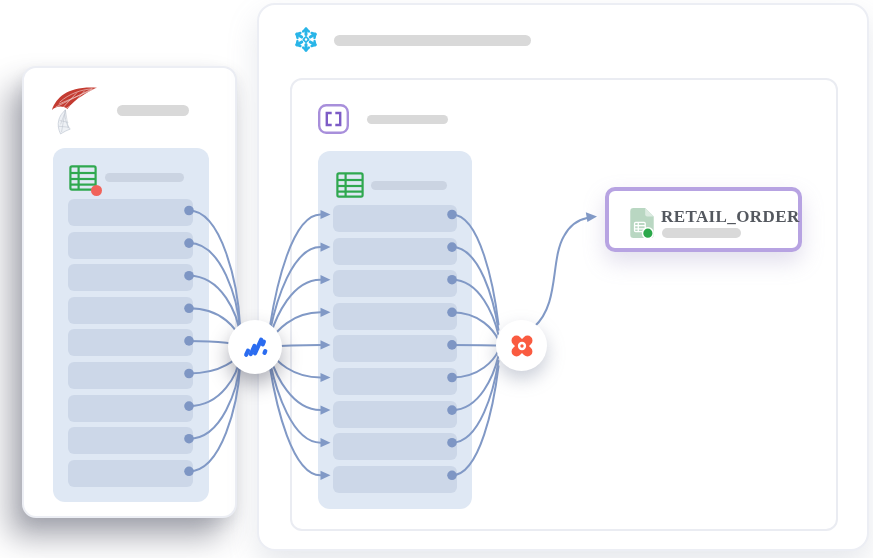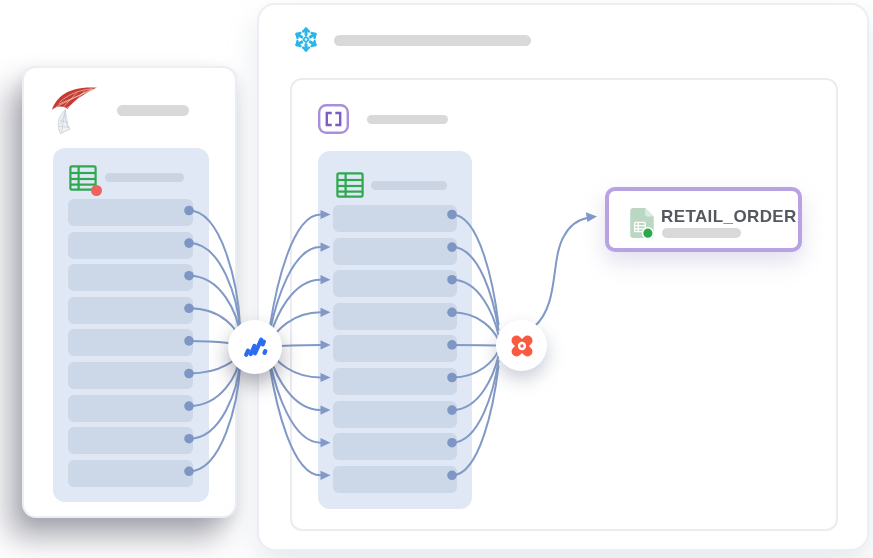--- a/index.html
+++ b/index.html
@@ -1,17 +1,17 @@
 <!DOCTYPE html>
 <html><head>
 <meta charset="utf-8">
 <style>
   html,body{margin:0;padding:0;background:#fff;}
   .canvas{position:relative;width:873px;height:558px;background:#ffffff;overflow:hidden;
-          font-family:Liberation Sans, sans-serif;}
+          font-family:Liberation Serif, serif;}
 
   
   .card{position:absolute;background:#fff;border:2px solid #eceef4;box-sizing:border-box;}
   #source-card{left:22px;top:66px;width:215px;height:452px;border-radius:14px;
     box-shadow:-14px 20px 30px rgba(42,46,66,.38), 0 6px 14px rgba(42,46,66,.10);}
   #warehouse-card{left:257px;top:3px;width:612px;height:548px;border-radius:18px;
     box-shadow:0 14px 30px rgba(140,150,170,.22);}
   #inner-panel{position:absolute;left:31px;top:73px;width:548px;height:453px;
     border:2px solid #eaecf2;border-radius:12px;box-sizing:border-box;background:#fff;}
 

